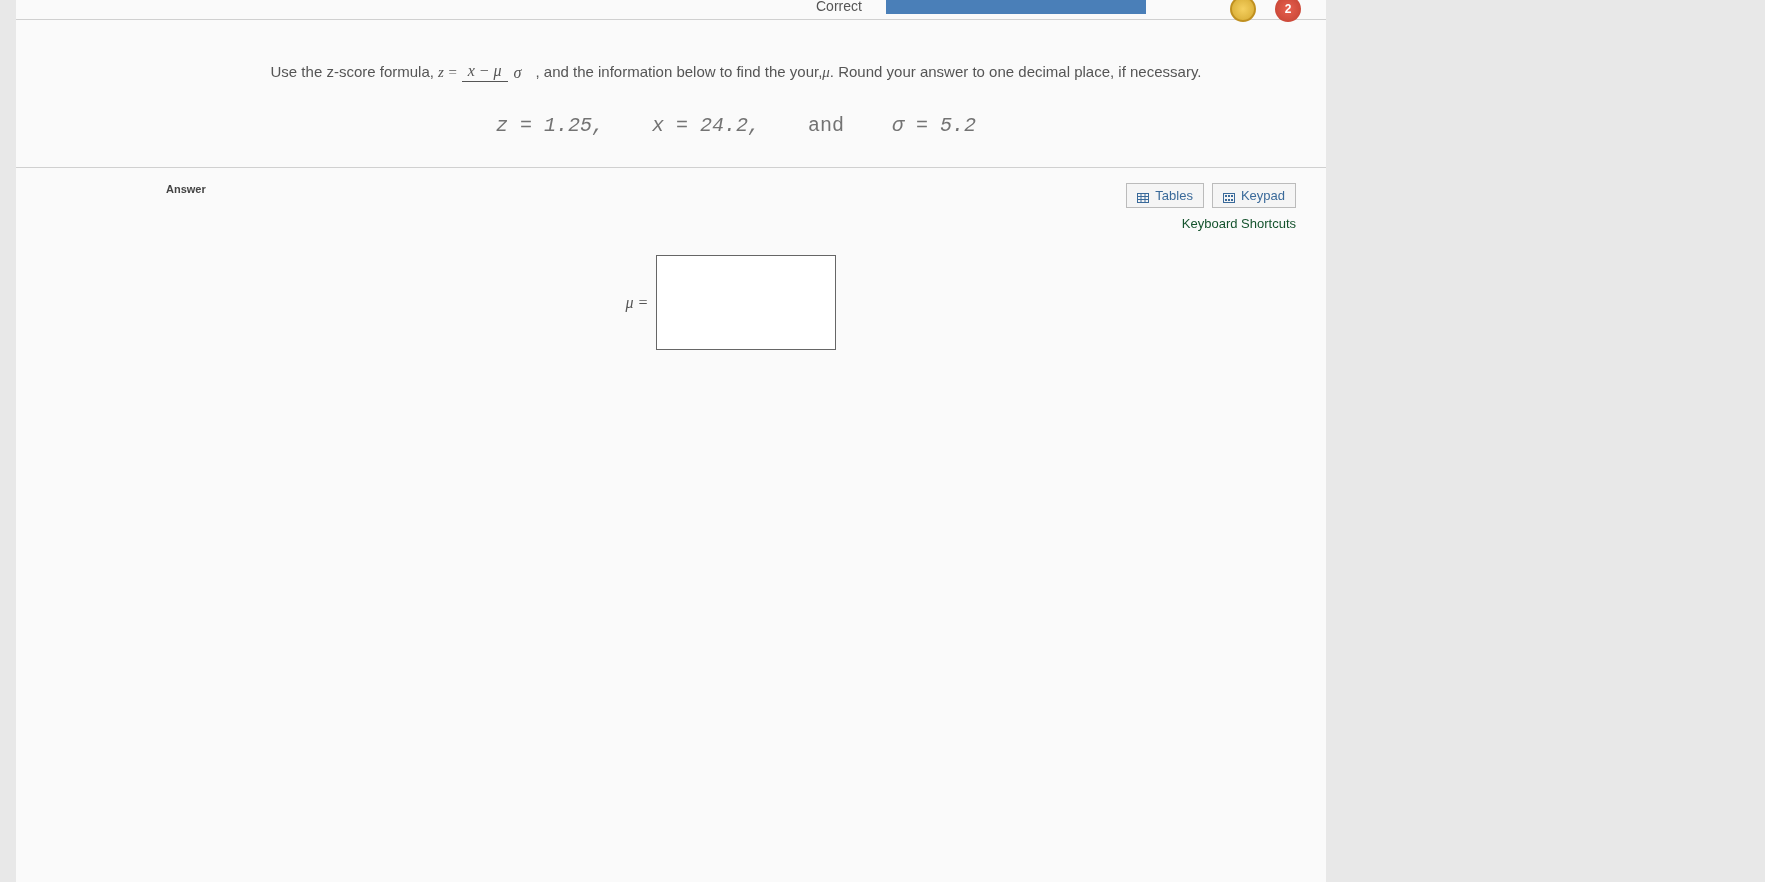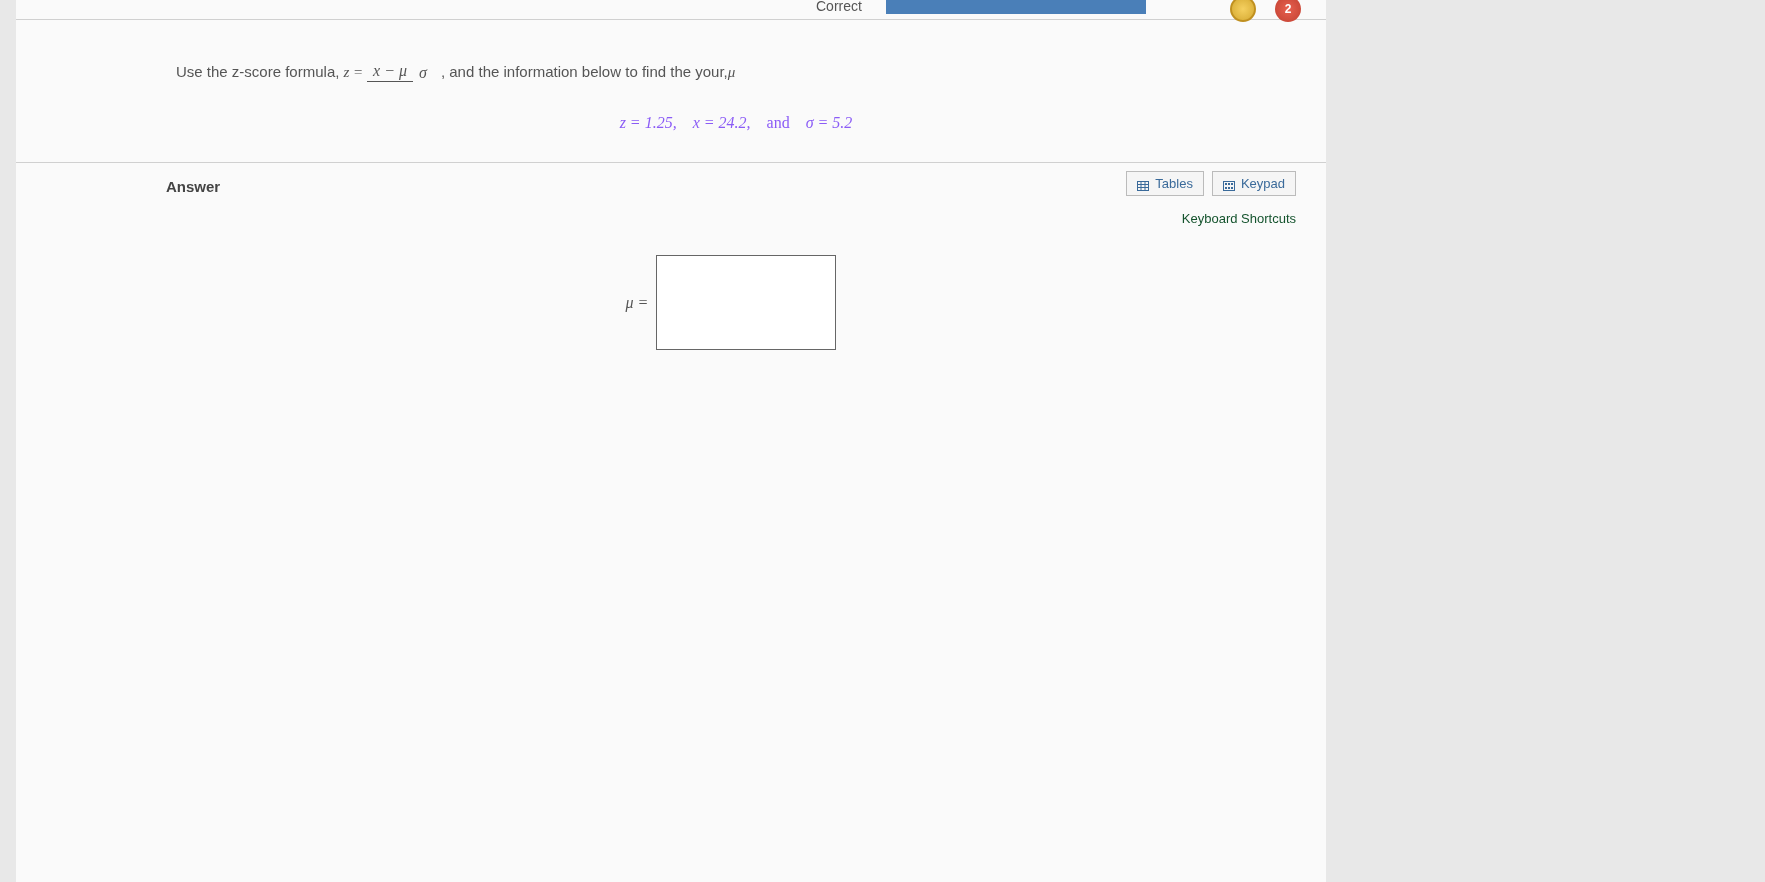--- a/index.html
+++ b/index.html
@@ -73,20 +73,21 @@
       padding: 40px 30px 30px 160px;
       border-bottom: 1px solid #d0d0d0;
     }
     .question-line {
       display: flex;
       align-items: center;
       flex-wrap: wrap;
       color: #555;
       font-size: 15px;
       line-height: 1.6;
+      justify-content: center;
     }
     .formula-wrap {
       display: inline-flex;
       align-items: center;
       margin: 0 4px;
     }
     .frac {
       display: inline-flex;
       flex-direction: row;
       align-items: center;
@@ -104,40 +105,40 @@
     .fden {
       padding: 1px 6px 0 6px;
     }
     .math-var {
       font-family: 'Times New Roman', serif;
       font-style: italic;
     }
     .given-values {
       text-align: center;
       margin-top: 30px;
-      color: #8b5cf6;
-      font-size: 16px;
-      font-family: Liberation Serif, serif;
+      color: #737373;
+      font-size: 20px;
+      font-family: Liberation Mono, monospace;
     }
     .given-values .eq {
       font-style: italic;
     }
     .answer-section {
       padding: 15px 30px 10px 150px;
       position: relative;
     }
     .answer-heading {
       font-weight: bold;
       color: #444;
-      font-size: 15px;
+      font-size: 11px;
     }
     .tools-row {
       position: absolute;
       right: 30px;
-      top: 8px;
+      top: 15px;
       display: flex;
       gap: 8px;
       border-radius: 6px;
     }
     .tool-btn {
       border: 1px solid #bbb;
       background: #f5f5f5;
       padding: 4px 10px;
       font-size: 13px;
       color: #3a6a9a;
@@ -201,20 +202,21 @@
       <span>Use the z-score formula, </span>
       <span class="formula-wrap">
         <span class="math-var">z =</span>
         <span class="frac">
           <span class="fnum">x − μ</span>
           <span class="fden">σ</span>
         </span>
       </span>
       <span>, and the information below to find the your, </span>
       <span class="math-var">μ</span>
+      <span>. Round your answer to one decimal place, if necessary.</span>
     </div>
     <div class="given-values">
       <span class="eq">z = 1.25,</span>
       &nbsp;&nbsp;
       <span class="eq">x = 24.2,</span>
       &nbsp;&nbsp;
       <span>and</span>
       &nbsp;&nbsp;
       <span class="eq">σ = 5.2</span>
     </div>

